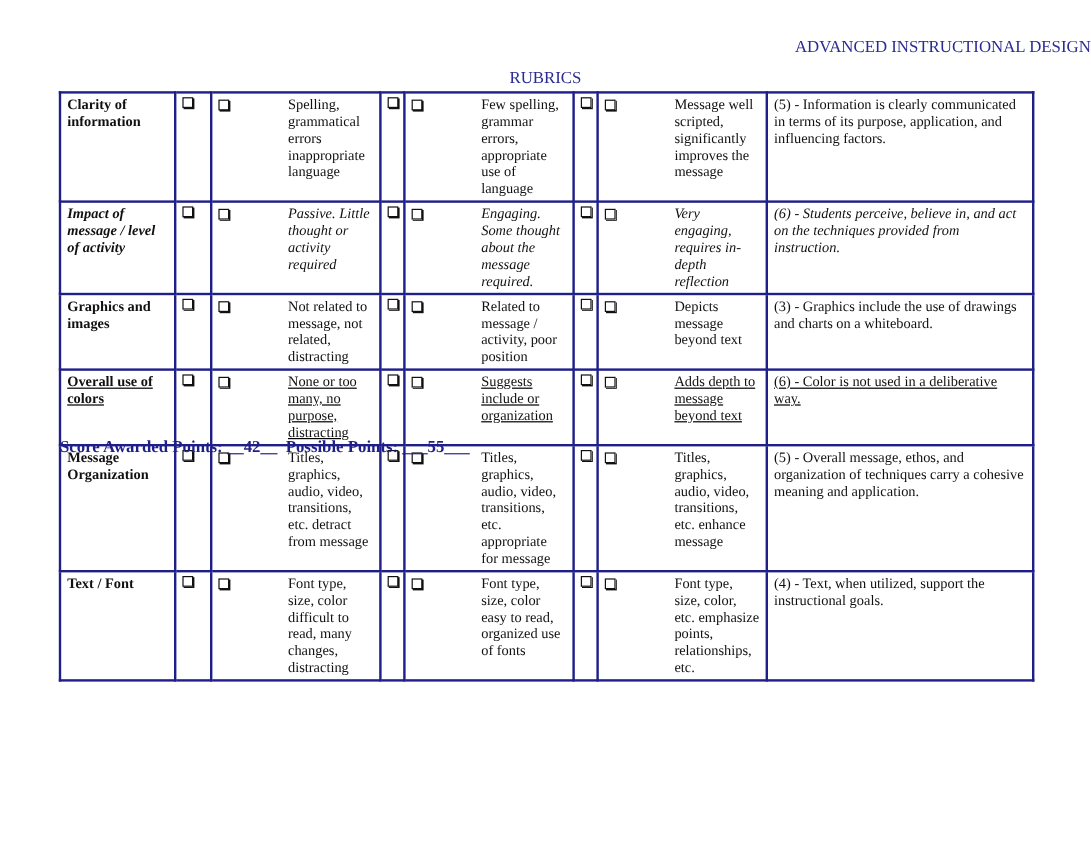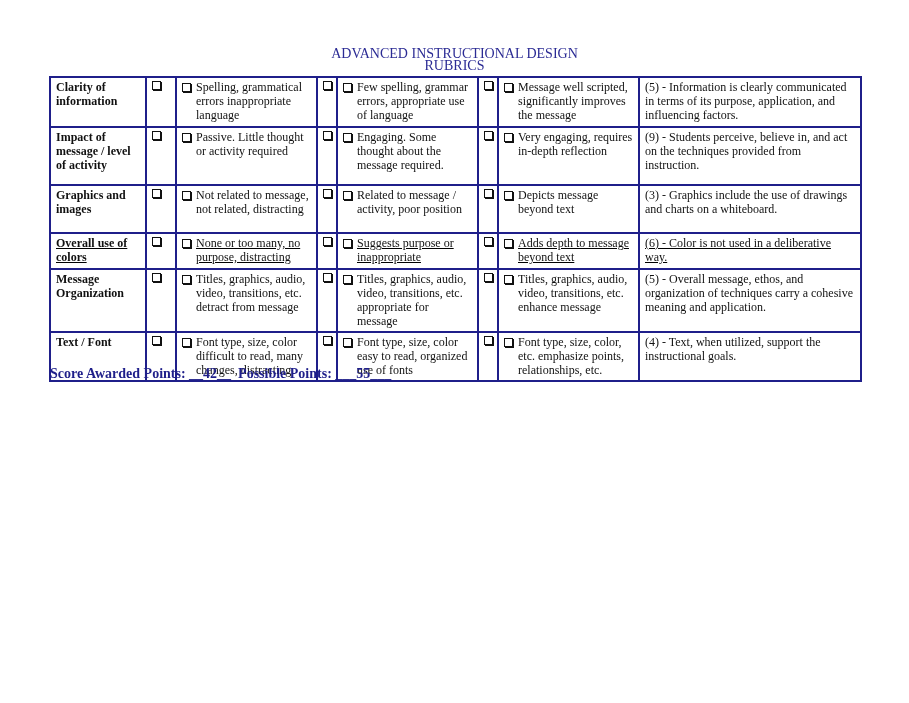--- a/index.html
+++ b/index.html
@@ -1,26 +1,26 @@
 <!DOCTYPE html>
 <html><head>
 <meta charset="utf-8">
 <style>
   html, body { margin: 0; padding: 0; background: #ffffff; }
   body { width: 909px; height: 703px; position: relative; overflow: hidden; font-family: "Liberation Serif", serif; }
   .title { position: absolute; left: 0; width: 909px; text-align: center; color: #2b2b94; font-size: 14px; line-height: 16px; }
-  .t1 { top: 46px; }
+  .t1 { top: 32px; text-align: right; }
   .t2 { top: 58px; }
   table.rubric { position: absolute; left: 49px; top: 76px; width: 811px; border-collapse: collapse; table-layout: fixed; border: 2px solid #1f1f8a; }
   table.rubric td { border: 2px solid #1f1f8a; vertical-align: top; padding: 2px 5px 3px 5px; font-size: 12px; line-height: 14px; color: #111; }
   td.crit { color: #1f1f8a; font-weight: bold; }
   td.box { padding: 2px 0 0 6px; }
   td.comment { color: #6aa84f; }
   .cb { display: inline-block; width: 7px; height: 7px; border: 1.5px solid #111; box-shadow: 1px 1px 0 #111; margin-right: 5px; vertical-align: 1px; }
-  .desc { display: flex; }
+  .desc { display: flex; gap: 44px; }
   .desc .cb { flex: none; margin-top: 3px; }
   .score { position: absolute; left: 50px; top: 366px; color: #1f1f8a; font-weight: bold; font-size: 14px; }
 </style>
 </head>
 <body>
 
 <div class="title t1">ADVANCED INSTRUCTIONAL DESIGN</div>
 <div class="title t2">RUBRICS</div>
 
 <table class="rubric">
@@ -53,21 +53,21 @@
         </td>
         <td class="box"><span class="cb"></span></td>
         <td class="">
           <div class="desc">
             <span class="cb"></span>
             <span>Message well scripted, significantly improves the message</span>
           </div>
         </td>
         <td class="comment">(5) - Information is clearly communicated in terms of its purpose, application, and influencing factors.</td>
       </tr>
-      <tr style="height: 58px;">
+      <tr style="height: 58px; font-style: italic;">
         <td class="crit">Impact of message / level of activity</td>
         <td class="box"><span class="cb"></span></td>
         <td class="">
           <div class="desc">
             <span class="cb"></span>
             <span>Passive. Little thought or activity required</span>
           </div>
         </td>
         <td class="box"><span class="cb"></span></td>
         <td class="">
@@ -76,21 +76,21 @@
             <span>Engaging. Some thought about the message required.</span>
           </div>
         </td>
         <td class="box"><span class="cb"></span></td>
         <td class="">
           <div class="desc">
             <span class="cb"></span>
             <span>Very engaging, requires in-depth reflection</span>
           </div>
         </td>
-        <td class="comment">(9) - Students perceive, believe in, and act on the techniques provided from instruction.</td>
+        <td class="comment">(6) - Students perceive, believe in, and act on the techniques provided from instruction.</td>
       </tr>
       <tr style="height: 48px;">
         <td class="crit">Graphics and images</td>
         <td class="box"><span class="cb"></span></td>
         <td class="">
           <div class="desc">
             <span class="cb"></span>
             <span>Not related to message, not related, distracting</span>
           </div>
         </td>
@@ -116,21 +116,21 @@
         <td class="">
           <div class="desc">
             <span class="cb"></span>
             <span>None or too many, no purpose, distracting</span>
           </div>
         </td>
         <td class="box"><span class="cb"></span></td>
         <td class="">
           <div class="desc">
             <span class="cb"></span>
-            <span>Suggests purpose or inappropriate</span>
+            <span>Suggests include or organization</span>
           </div>
         </td>
         <td class="box"><span class="cb"></span></td>
         <td class="">
           <div class="desc">
             <span class="cb"></span>
             <span>Adds depth to message beyond text</span>
           </div>
         </td>
         <td class="comment">(6) - Color is not used in a deliberative way.</td>

